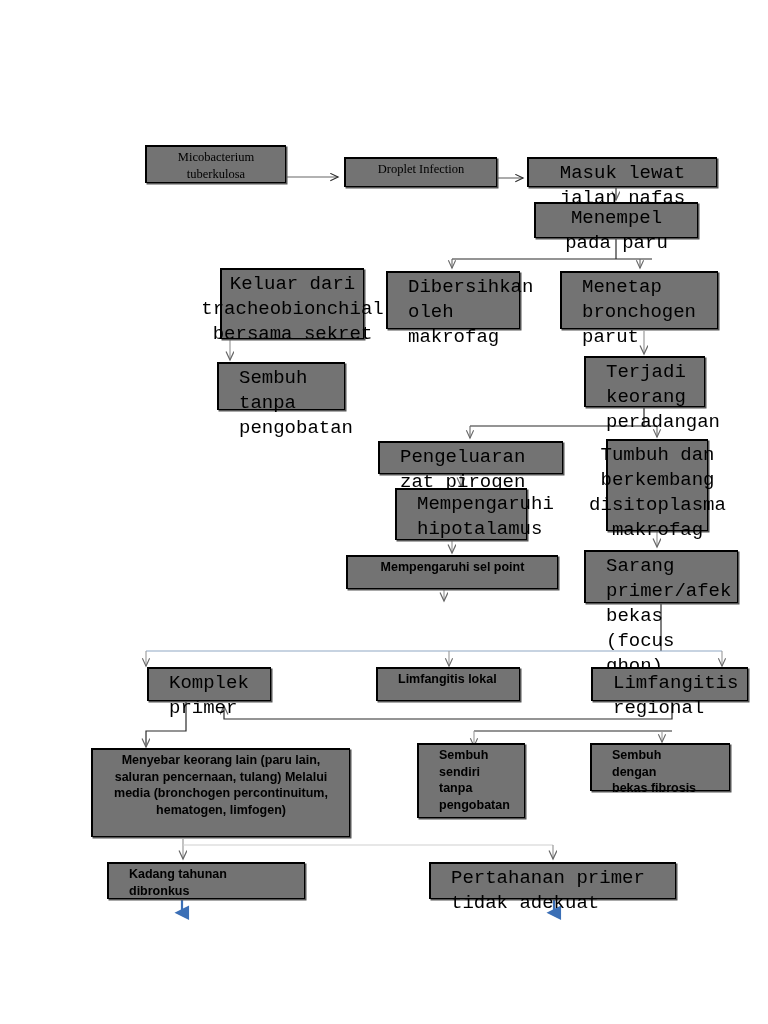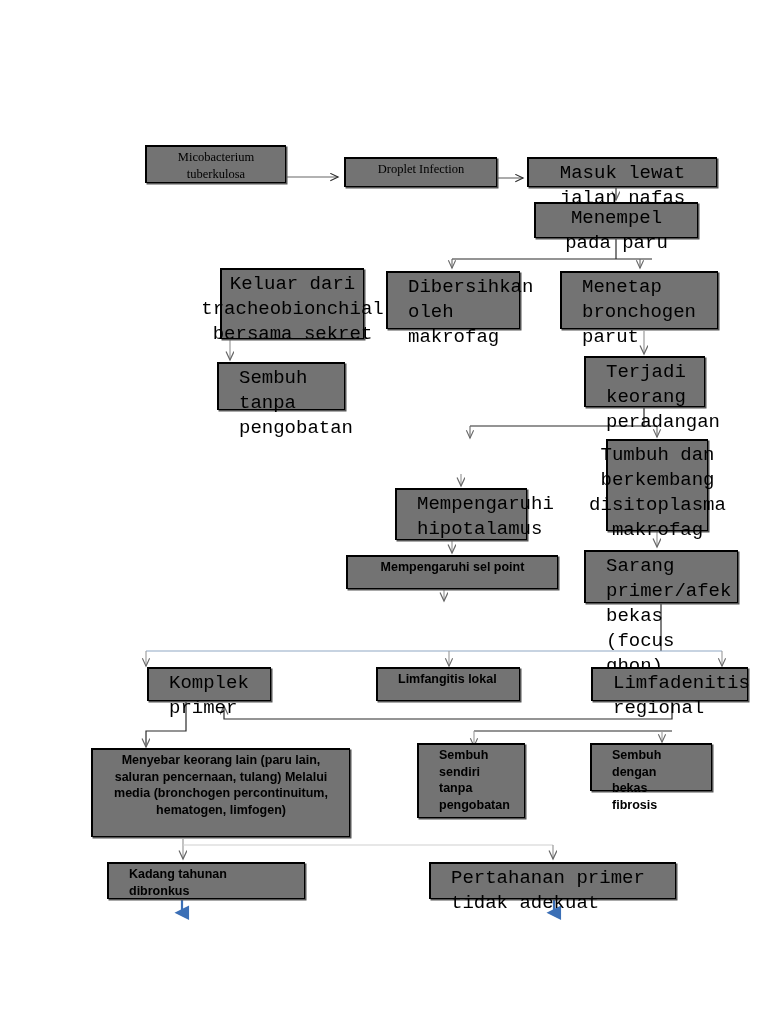--- a/index.html
+++ b/index.html
@@ -204,20 +204,23 @@
   <div class="node sans left shadowed" style="left:217px; top:362px; width:128px; height:48px;">
     <span class="txt">Sembuh tanpa
 pengobatan</span>
   </div>
 
   <div class="node sans left shadowed" style="left:584px; top:356px; width:121px; height:51px;">
     <span class="txt">Terjadi keorang
 peradangan</span>
   </div>
 
+  <div class="node sans left shadowed" style="left:378px; top:441px; width:185px; height:33px;">
+    <span class="txt">Pengeluaran zat pirogen</span>
+  </div>
 
   <div class="node sans shadowed" style="left:606px; top:439px; width:102px; height:92px;">
     <span class="txt">Tumbuh dan
 berkembang
 disitoplasma
 makrofag</span>
   </div>
 
   <div class="node sans left shadowed" style="left:395px; top:488px; width:132px; height:52px;">
     <span class="txt">Mempengaruhi
@@ -236,36 +239,36 @@
 
   <div class="node sans left shadowed" style="left:134px; top:667px; width:124px; height:34px;margin-left:13px;">
     <span class="txt">Komplek primer</span>
   </div>
 
   <div class="node bold left shadowed" style="left:376px; top:667px; width:144px; height:34px;">
     <span class="txt">Limfangitis lokal</span>
   </div>
 
   <div class="node sans left shadowed" style="left:591px; top:667px; width:157px; height:34px;">
-    <span class="txt">Limfadenitis regional</span>
+    <span class="txt">Limfangitis regional</span>
   </div>
 
   <div class="node bold shadowed" style="left:91px; top:748px; width:259px; height:89px;">
     <span class="txt">Menyebar keorang lain (paru lain,
 saluran pencernaan, tulang) Melalui
 media (bronchogen percontinuitum,
 hematogen, limfogen)</span>
   </div>
 
   <div class="node bold left shadowed" style="left:417px; top:743px; width:108px; height:75px;">
     <span class="txt">Sembuh sendiri
 tanpa pengobatan</span>
   </div>
 
-  <div class="node bold left shadowed" style="left:590px; top:743px; width:122px; height:48px;">
+  <div class="node bold left shadowed" style="left:590px; top:743px; width:140px; height:48px;">
     <span class="txt">Sembuh dengan
 bekas fibrosis</span>
   </div>
 
   <div class="node bold left shadowed" style="left:107px; top:862px; width:198px; height:37px;">
     <span class="txt">Kadang tahunan dibronkus</span>
   </div>
 
   <div class="node sans left shadowed" style="left:429px; top:862px; width:247px; height:37px;">
     <span class="txt">Pertahanan primer tidak adekuat</span>

